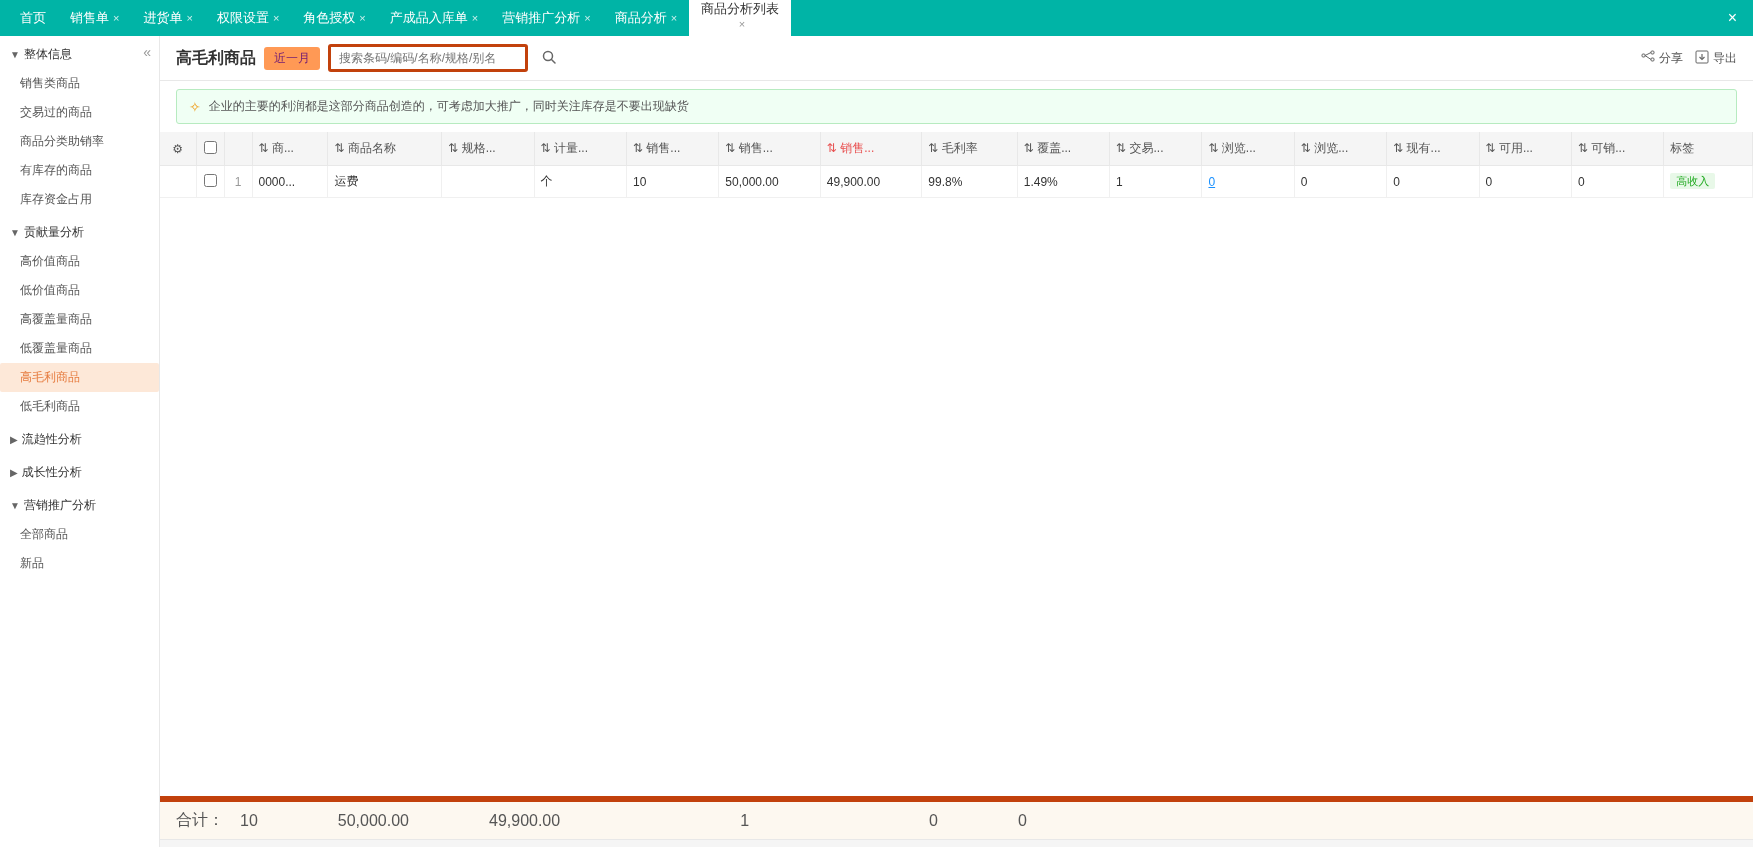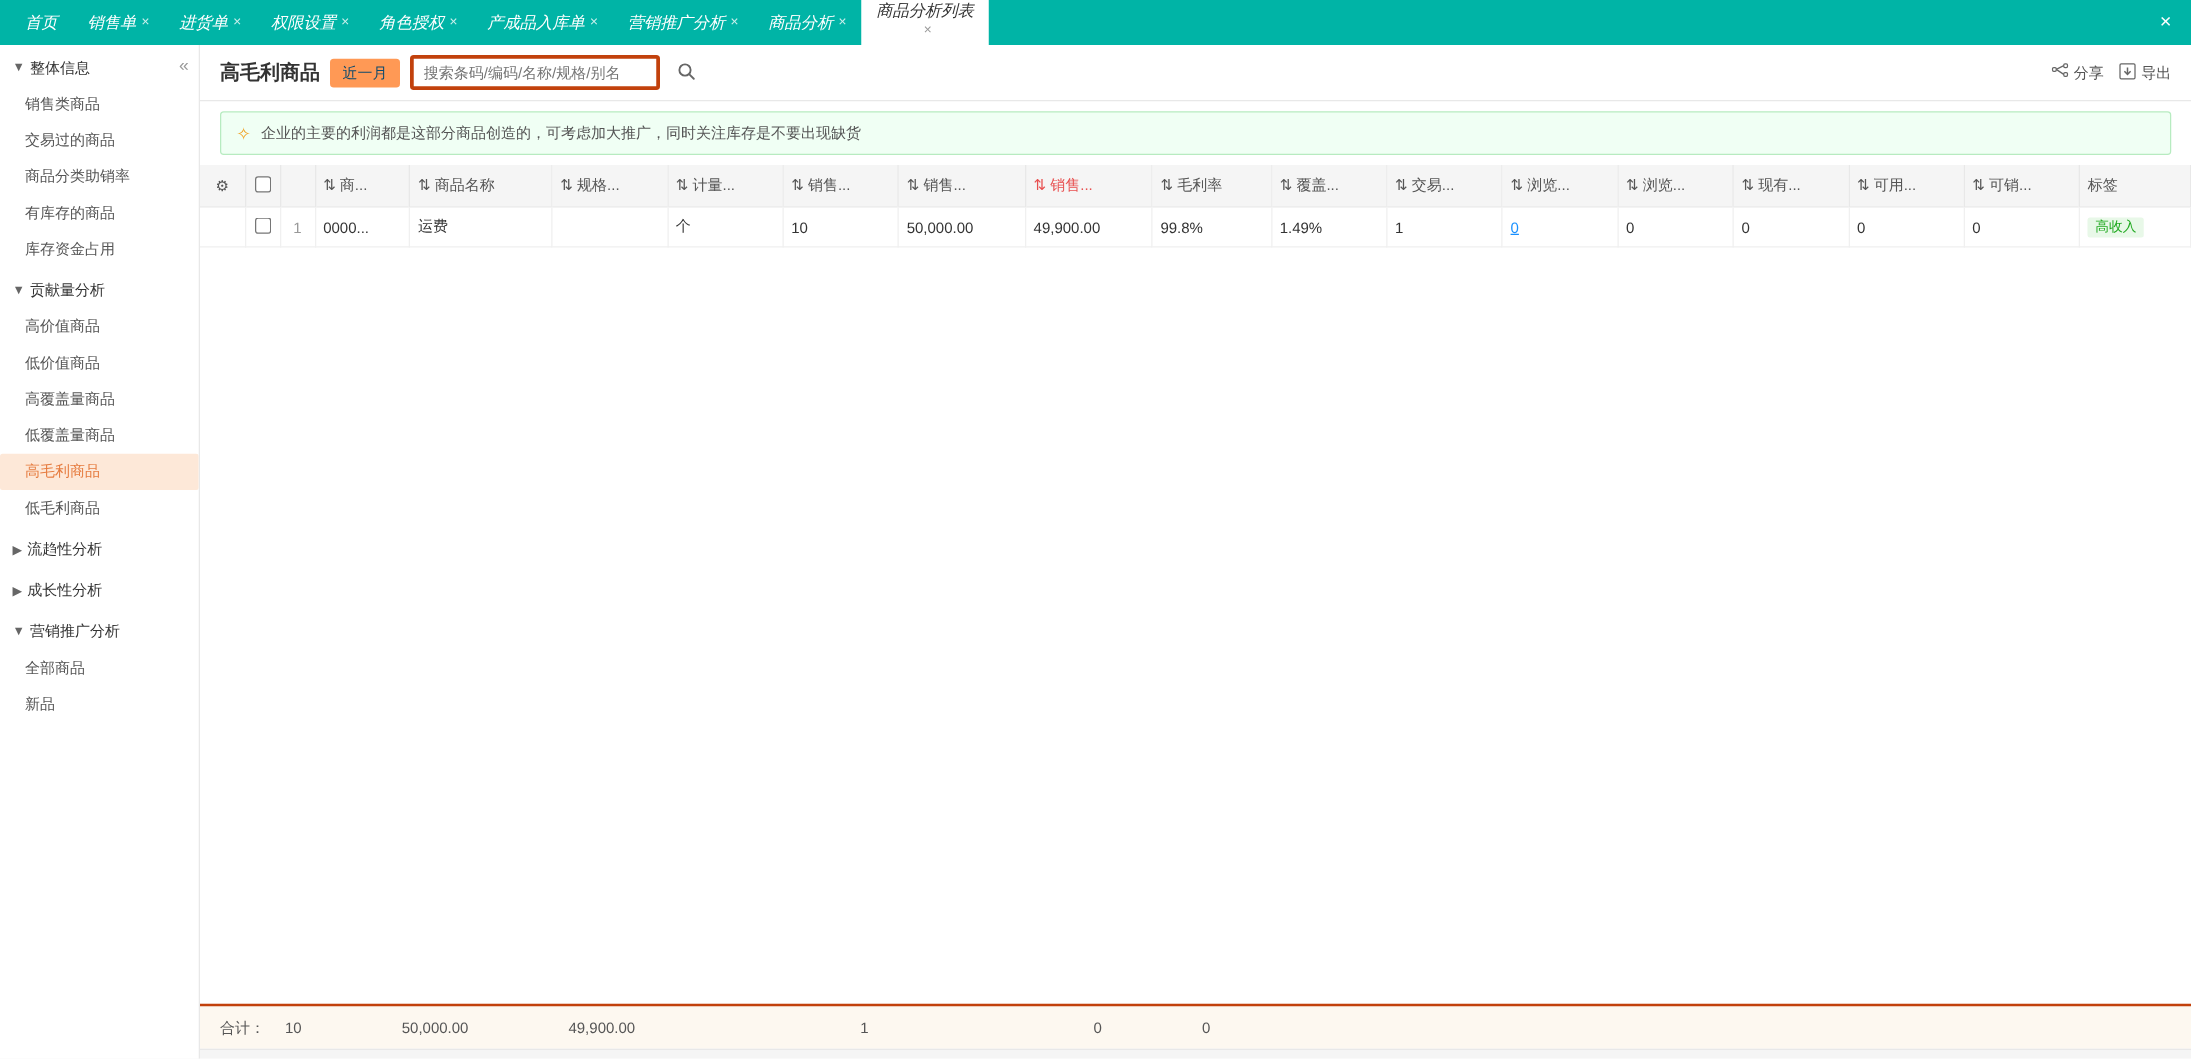--- a/index.html
+++ b/index.html
@@ -7,21 +7,20 @@
 
     
     .top-nav {
       background: #00b4a6;
       height: 36px;
       display: flex;
       align-items: center;
       padding: 0 8px;
       color: white;
       position: relative;
-      font-style: italic;
     }
     .top-nav .nav-item {
       padding: 0 12px;
       height: 36px;
       display: flex;
       align-items: center;
       cursor: pointer;
       white-space: nowrap;
       font-size: 13px;
       color: white;
@@ -117,21 +116,21 @@
       border-bottom: 1px solid #e8e8e8;
       gap: 8px;
     }
     .content-title {
       font-size: 16px;
       font-weight: bold;
       color: #333;
     }
     .time-filter-btn {
       background: #ff9955;
-      color: #0c4a6e;
+      color: #701a75;
       border: none;
       padding: 3px 10px;
       border-radius: 3px;
       cursor: pointer;
       font-size: 12px;
     }
     .search-input {
       border: 3px solid #c2410c;
       border-radius: 3px;
       padding: 4px 8px;
@@ -222,26 +221,26 @@
       font-size: 11px;
     }
     .link-text {
       color: #1890ff;
       cursor: pointer;
       text-decoration: underline;
     }
 
     
     .footer-totals {
-      border-top: 2px solid #c2410c;
+      border-top: 6px solid #c2410c;
       background: #fdf8f0;
       display: flex;
       align-items: center;
       padding: 8px 16px;
-      font-size: 12px;
+      font-size: 16px;
       color: #555;
       min-height: 36px;
     }
     .footer-totals .total-label {
       font-weight: 500;
       margin-right: 16px;
     }
 
     
     .bottom-scrollbar {

